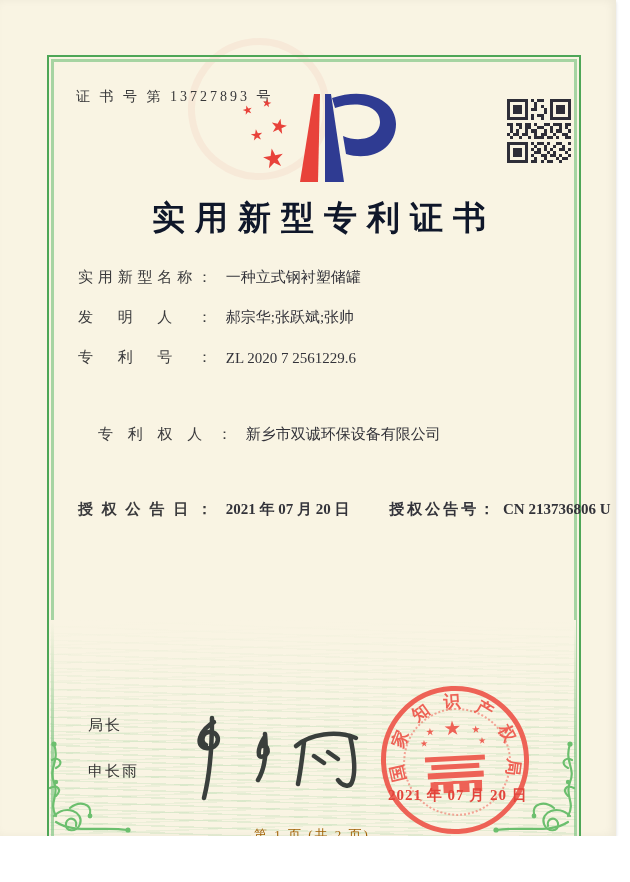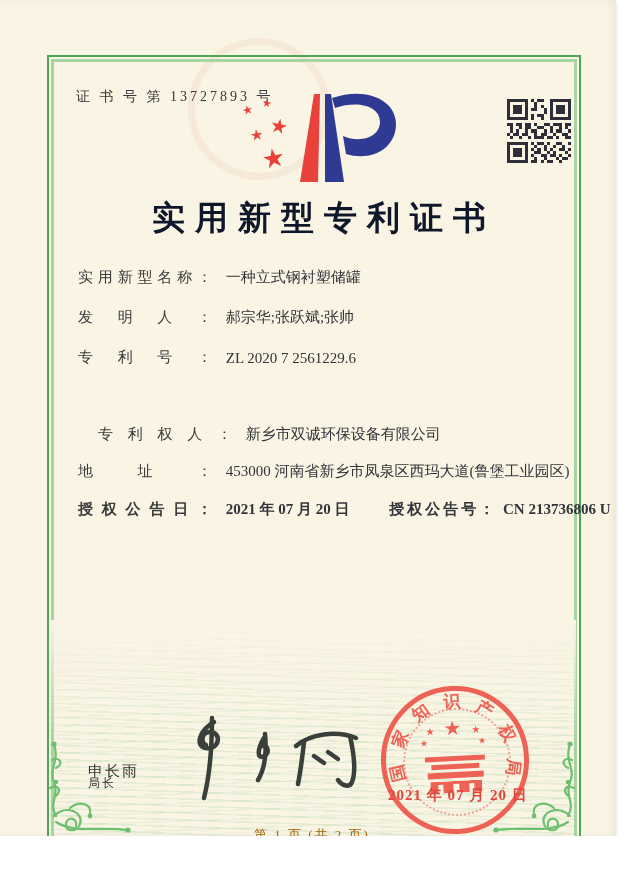--- a/index.html
+++ b/index.html
@@ -32,21 +32,21 @@
   .row{position:absolute;left:78px;width:470px;font-size:15px;color:#3a3a3c;white-space:nowrap;}
   .flabel{display:inline-block;width:134px;text-align:justify;text-align-last:justify;
           vertical-align:bottom;color:#3a3a3c;}
   .fvalue{margin-left:10px;color:#33333a;}
   .half-label{letter-spacing:3px;}
   
   .legal{position:absolute;left:80px;top:530px;width:468px;font-size:13.5px;line-height:19px;
          color:#3c3c40;text-align:justify;}
   .legal p{margin:0;text-indent:2em;letter-spacing:1px;}
   
-  .signer-role{position:absolute;left:88px;top:775px;font-size:12px;letter-spacing:2px;color:#333;}
+  .signer-role{position:absolute;left:88px;top:716px;font-size:15px;letter-spacing:2px;color:#333;}
   .signer-name{position:absolute;left:88px;top:762px;font-size:15px;letter-spacing:2px;color:#333;}
   .signature{position:absolute;left:168px;top:712px;width:200px;height:96px;}
   
   .seal{position:absolute;left:381px;top:686px;width:148px;height:148px;transform:rotate(-3deg);
         opacity:.93;}
   .seal-ring{position:absolute;left:0;top:0;width:138px;height:138px;border:5px solid #ee584c;
         border-radius:50%;}
   .seal-char{position:absolute;left:50%;top:50%;width:18px;height:18px;margin:-9px 0 0 -9px;
         font-size:17px;font-weight:bold;color:#ee584c;text-align:center;line-height:18px;}
   .seal-wreath{position:absolute;left:22px;top:22px;width:104px;height:104px;border-radius:50%;
@@ -227,24 +227,20 @@
     <span class="fvalue">郝宗华;张跃斌;张帅</span>
   </div>
   <div class="row" style="top:348px;">
     <span class="flabel">专利号：</span>
     <span class="fvalue">ZL 2020 7 2561229.6</span>
   </div>
   <div class="row" style="top:425px;margin-left:20px;">
     <span class="flabel">专利权人：</span>
     <span class="fvalue">新乡市双诚环保设备有限公司</span>
   </div>
-  <div class="row" style="top:462px;">
-    <span class="flabel">地址：</span>
-    <span class="fvalue">453000 河南省新乡市凤泉区西玛大道(鲁堡工业园区)</span>
-  </div>
   <div class="row" style="top:500px;font-weight:bold;">
     <span class="flabel">授权公告日：</span>
     <span class="fvalue">2021 年 07 月 20 日</span>
     <span class="fvalue half-label" style="margin-left:36px;">授权公告号：</span>
     <span class="fvalue" style="margin-left:2px;">CN 213736806 U</span>
   </div>
 
 
   <div class="signer-role">局长</div>
   <div class="signer-name">申长雨</div>

